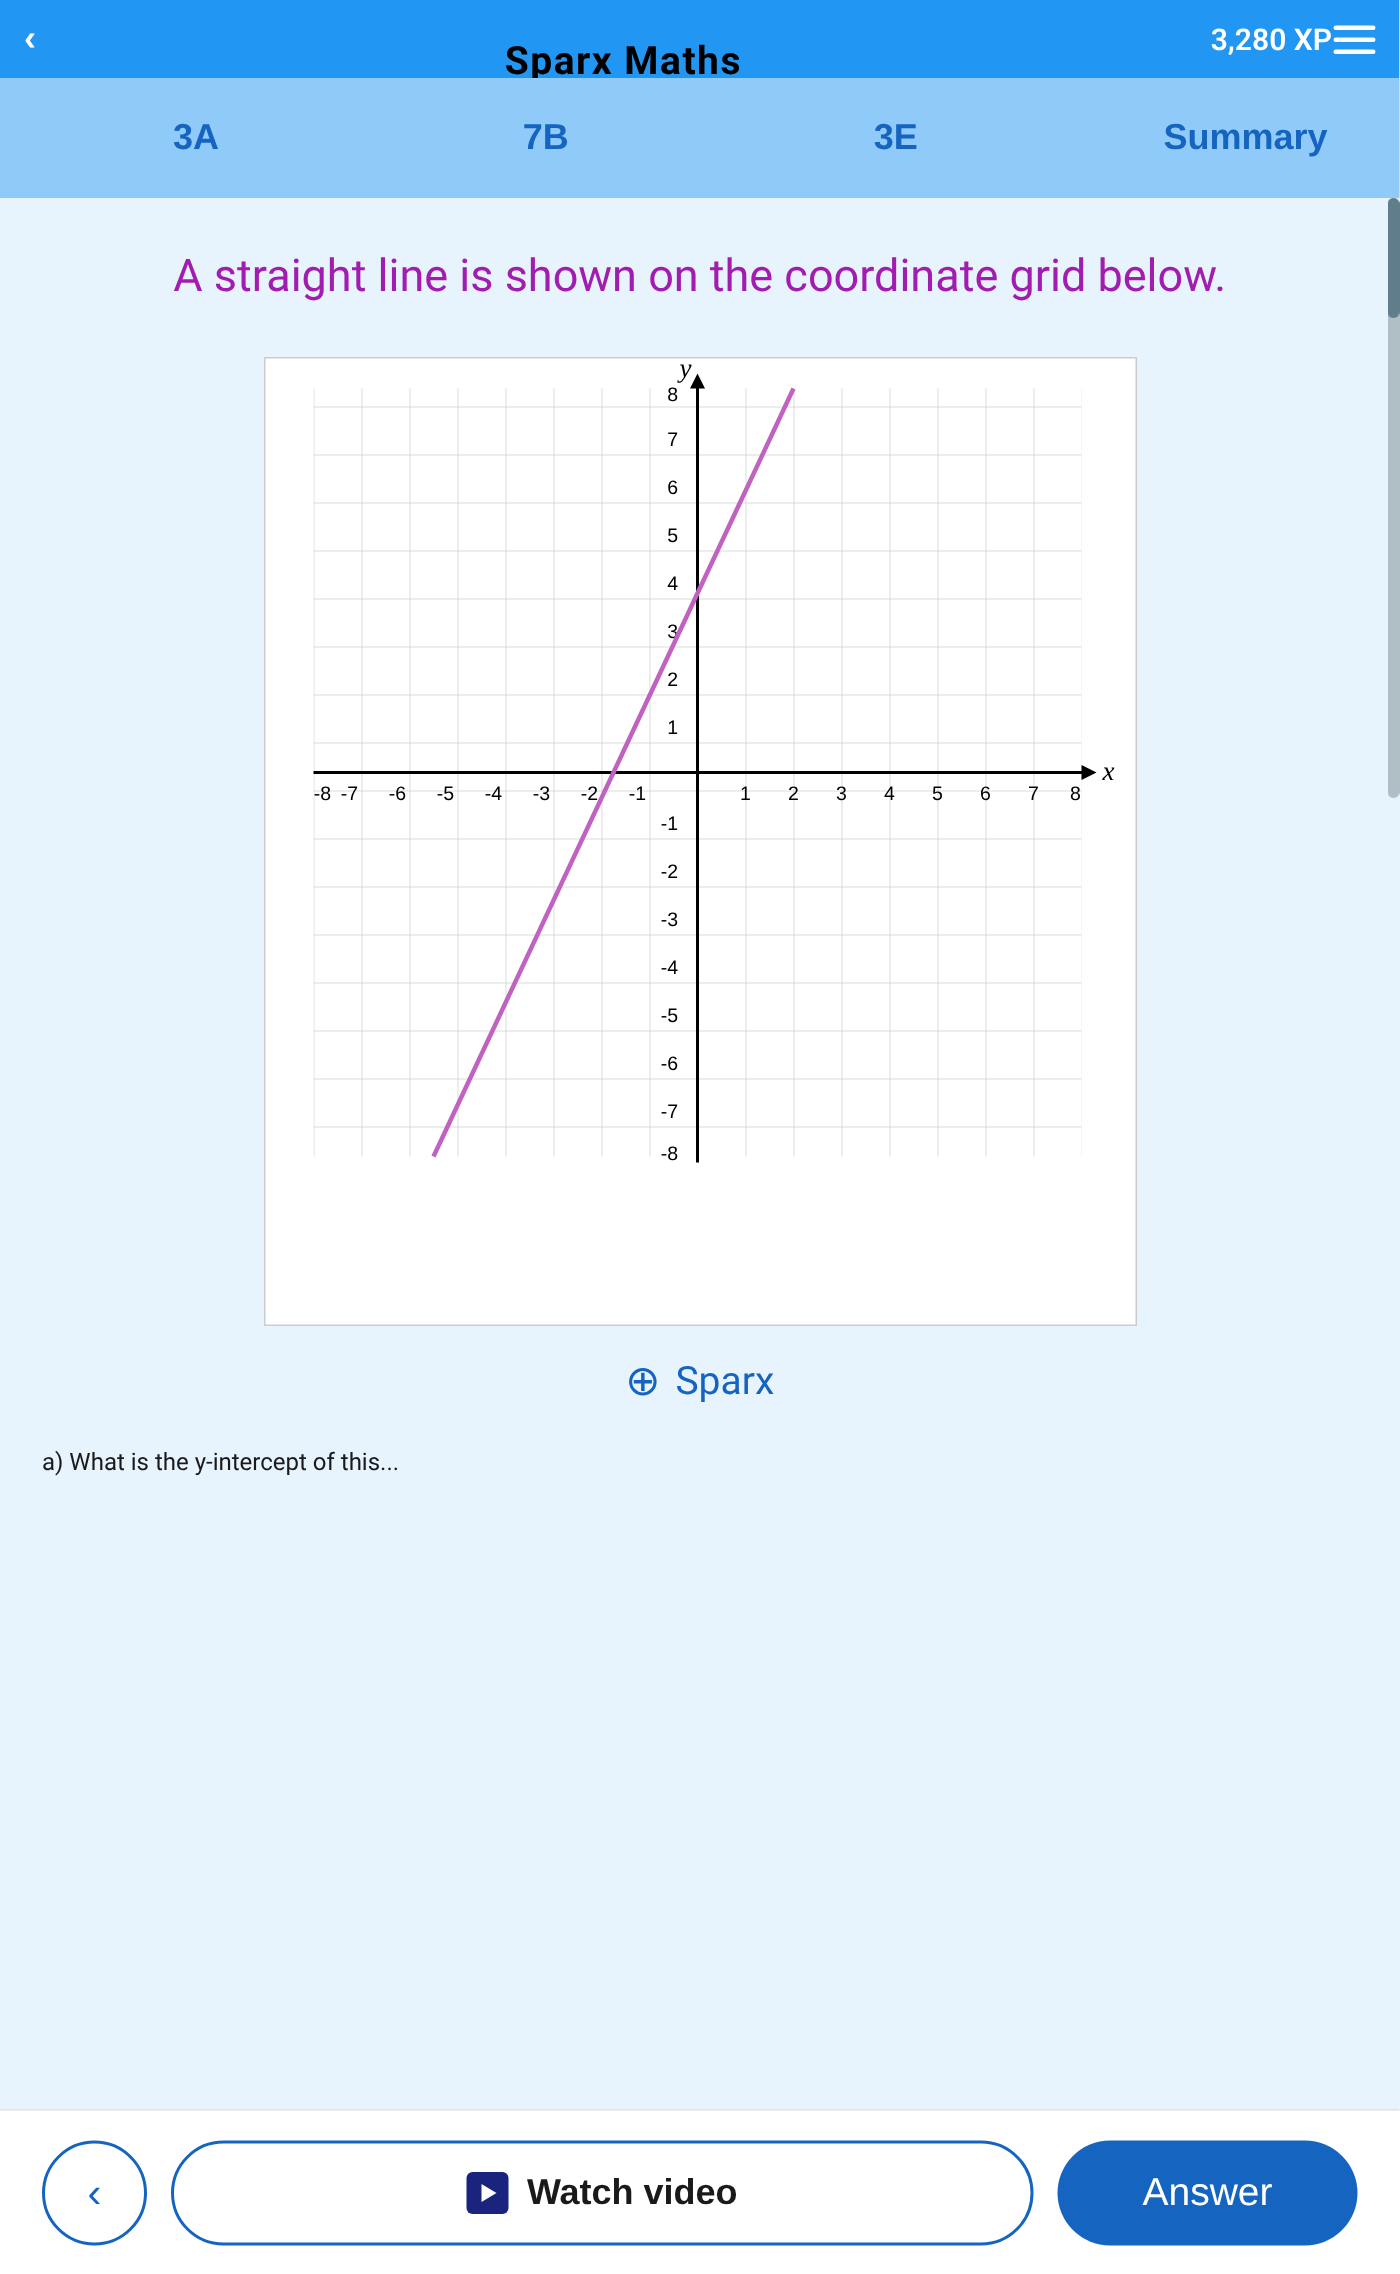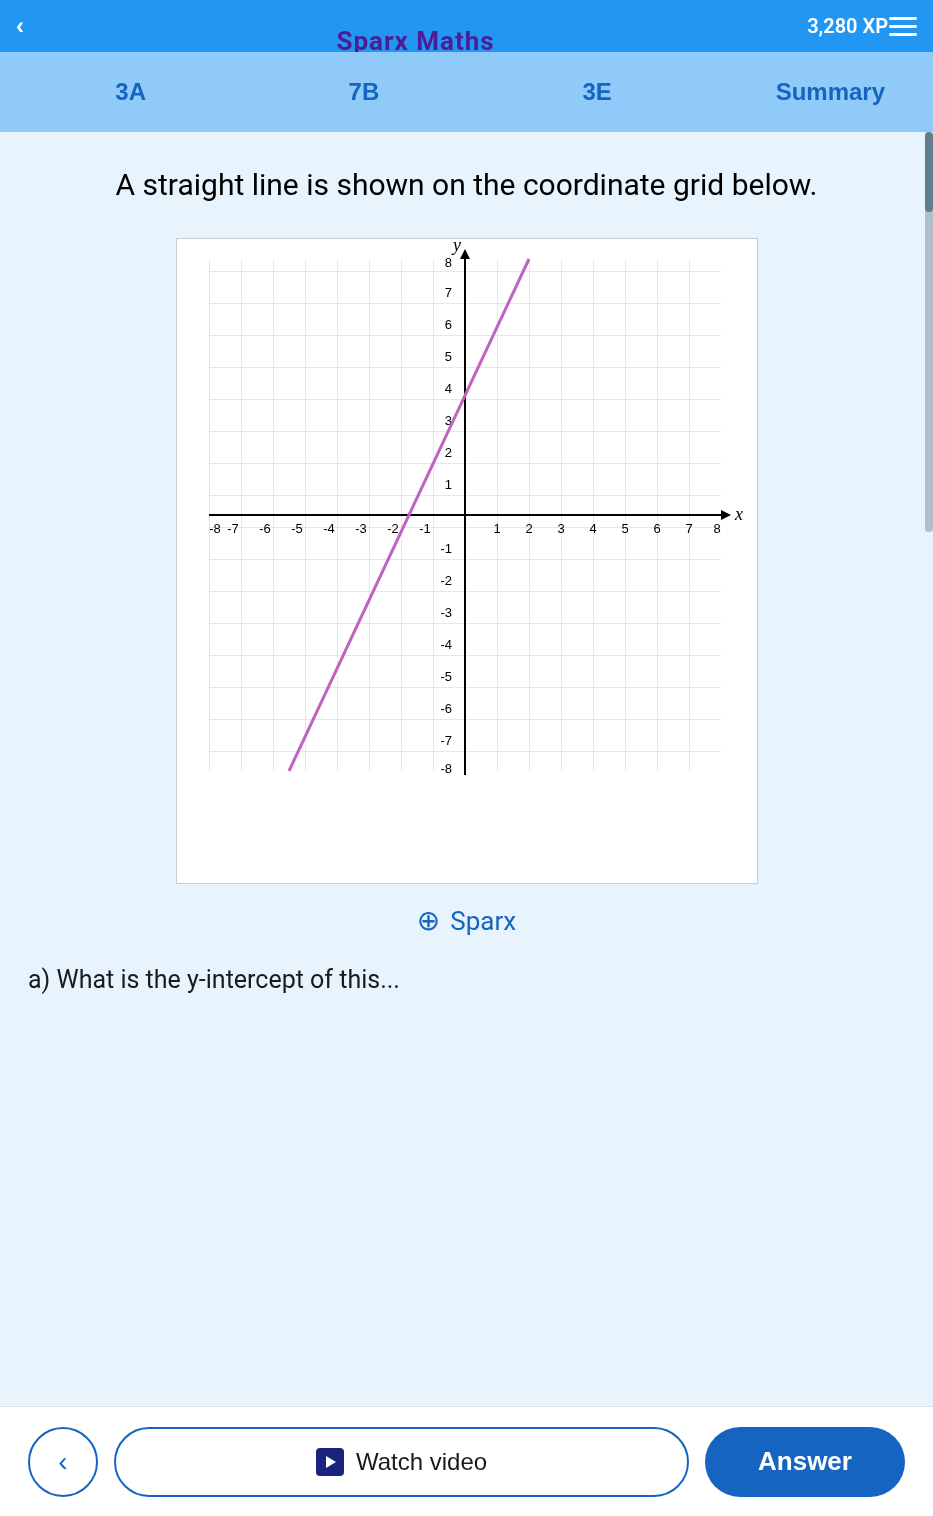--- a/index.html
+++ b/index.html
@@ -21,21 +21,21 @@
     }
     .header-back {
       color: white;
       font-size: 24px;
       font-weight: bold;
       cursor: pointer;
       background: none;
       border: none;
     }
     .header-title {
-      color: #4c1d95;
+      color: #000000;
       font-size: 26px;
       font-weight: 700;
       letter-spacing: 1px;
       margin-top: 30px;
     }
     .header-xp {
       color: white;
       font-size: 20px;
       font-weight: 600;
       display: flex;
@@ -79,21 +79,21 @@
       color: white;
       border-radius: 8px 8px 0 0;
     }
     .content {
       background: #e8f4fd;
       padding: 32px 24px 24px 24px;
     }
     .question-text {
       text-align: center;
       font-size: 30px;
-      color: #000000;
+      color: #a21caf;
       line-height: 1.4;
       margin-bottom: 32px;
     }
     .graph-container {
       display: flex;
       justify-content: center;
       margin-bottom: 20px;
     }
     .graph-wrapper {
       background: white;
@@ -109,21 +109,21 @@
       font-size: 26px;
       color: #1565c0;
       cursor: pointer;
       width: fit-content;
     }
     .zoom-icon {
       font-size: 28px;
       color: #1565c0;
     }
     .question-bottom {
-      font-size: 25px;
+      font-size: 16px;
       color: #1a1a1a;
       margin-bottom: 60px;
       padding-left: 4px;
     }
     .bottom-bar {
       position: fixed;
       bottom: 0;
       left: 0;
       width: 933px;
       background: white;
@@ -153,21 +153,21 @@
       height: 70px;
       border-radius: 35px;
       border: 2px solid #1565c0;
       background: white;
       display: flex;
       align-items: center;
       justify-content: center;
       gap: 12px;
       cursor: pointer;
       font-size: 24px;
-      font-weight: 400;
+      font-weight: 700;
       color: #1a1a1a;
     }
     .watch-video-icon {
       width: 28px;
       height: 28px;
       background: #1a237e;
       border-radius: 4px;
       display: flex;
       align-items: center;
       justify-content: center;
@@ -182,21 +182,21 @@
       margin-left: 2px;
     }
     .answer-btn {
       width: 200px;
       height: 70px;
       border-radius: 35px;
       background: #1565c0;
       border: none;
       color: white;
       font-size: 26px;
-      font-weight: 700;
+      font-weight: 400;
       cursor: pointer;
     }
     .scrollbar {
       position: fixed;
       right: 0;
       top: 132px;
       width: 8px;
       height: 400px;
       background: #b0bec5;
       border-radius: 4px;

